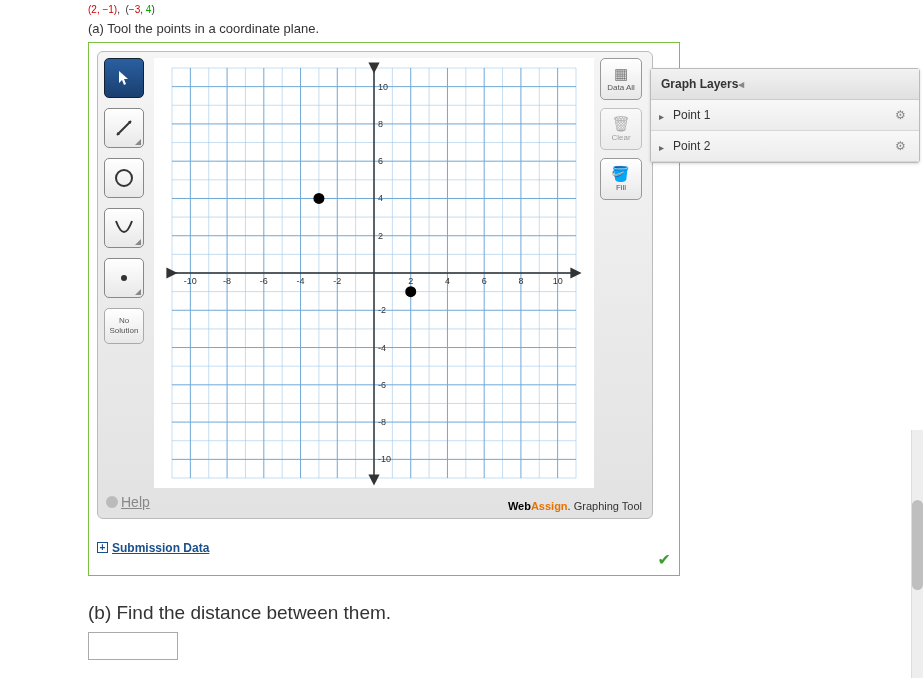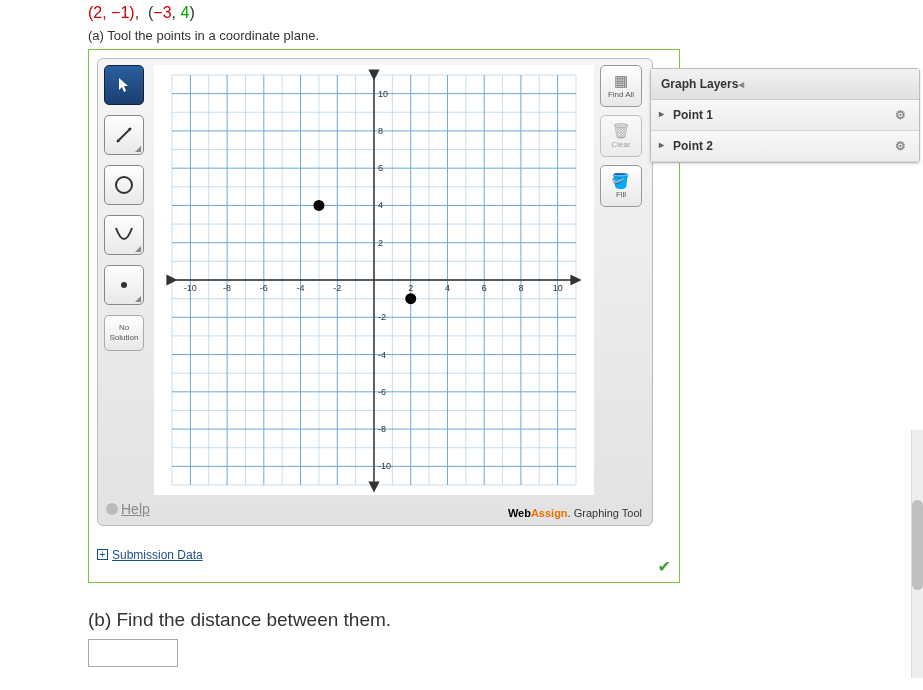--- a/index.html
+++ b/index.html
@@ -12,21 +12,21 @@
     width: 923px;
     height: 690px;
     position: relative;
     overflow: hidden;
   }
   .content {
     padding: 0 0 0 88px;
   }
   .points-line {
     margin: 4px 13px 6px 0;
-    font-size: 16px;
+    font-size: 10px;
   }
   .pt-a { color: #c00; }
   .pt-b-x { color: #c00; }
   .pt-b-y { color: #0a0; }
   .instr {
     margin: 2px 0 6px 0;
     font-size: 13px;
     color: #333;
   }
   .answer-frame {
@@ -162,20 +162,21 @@
   .help-link::before {
     content: "";
     display: inline-block;
     width: 12px; height: 12px;
     border-radius: 50%;
     background: #bbb;
   }
   .submission-link {
     margin-top: 10px;
     font-size: 12px;
+    font-weight: bold;
   }
   .submission-link a {
     color: #1a4f8a;
     text-decoration: underline;
     cursor: pointer;
   }
   .submission-link .plus {
     display: inline-block;
     width: 11px; height: 11px;
     border: 1px solid #1a4f8a;
@@ -227,23 +228,22 @@
   }
   .layer-row {
     padding: 8px 10px 8px 22px;
     border-bottom: 1px solid #d7d7d7;
     font-size: 12px;
     color: #333;
     position: relative;
     background: linear-gradient(#f8f8f8,#ececec);
     display: flex;
     justify-content: space-between;
-    align-items: flex-start;
-    cursor: pointer;
-    font-weight: bold;
+    align-items: flex-end;
+    cursor: pointer;
   }
   .layer-row::before {
     content: "▸";
     position: absolute;
     left: 8px;
     font-size: 10px;
     color: #666;
   }
   .layer-gear {
     width: 14px; height: 14px;
@@ -312,21 +312,21 @@
             </svg>
           <span class="corner"></span>
         </div>
         <div class="tool-nosol">No
 Solution</div>
       </div>
 
       <div class="right-tools">
         <div class="side-btn">
           <span class="icon">▦</span>
-          <span>Find All</span>
+          <span>Data All</span>
         </div>
         <div class="side-btn disabled">
           <span class="icon">🗑</span>
           <span>Clear</span>
         </div>
         <div class="side-btn">
           <span class="icon">🪣</span>
           <span>Fill</span>
         </div>
       </div>

